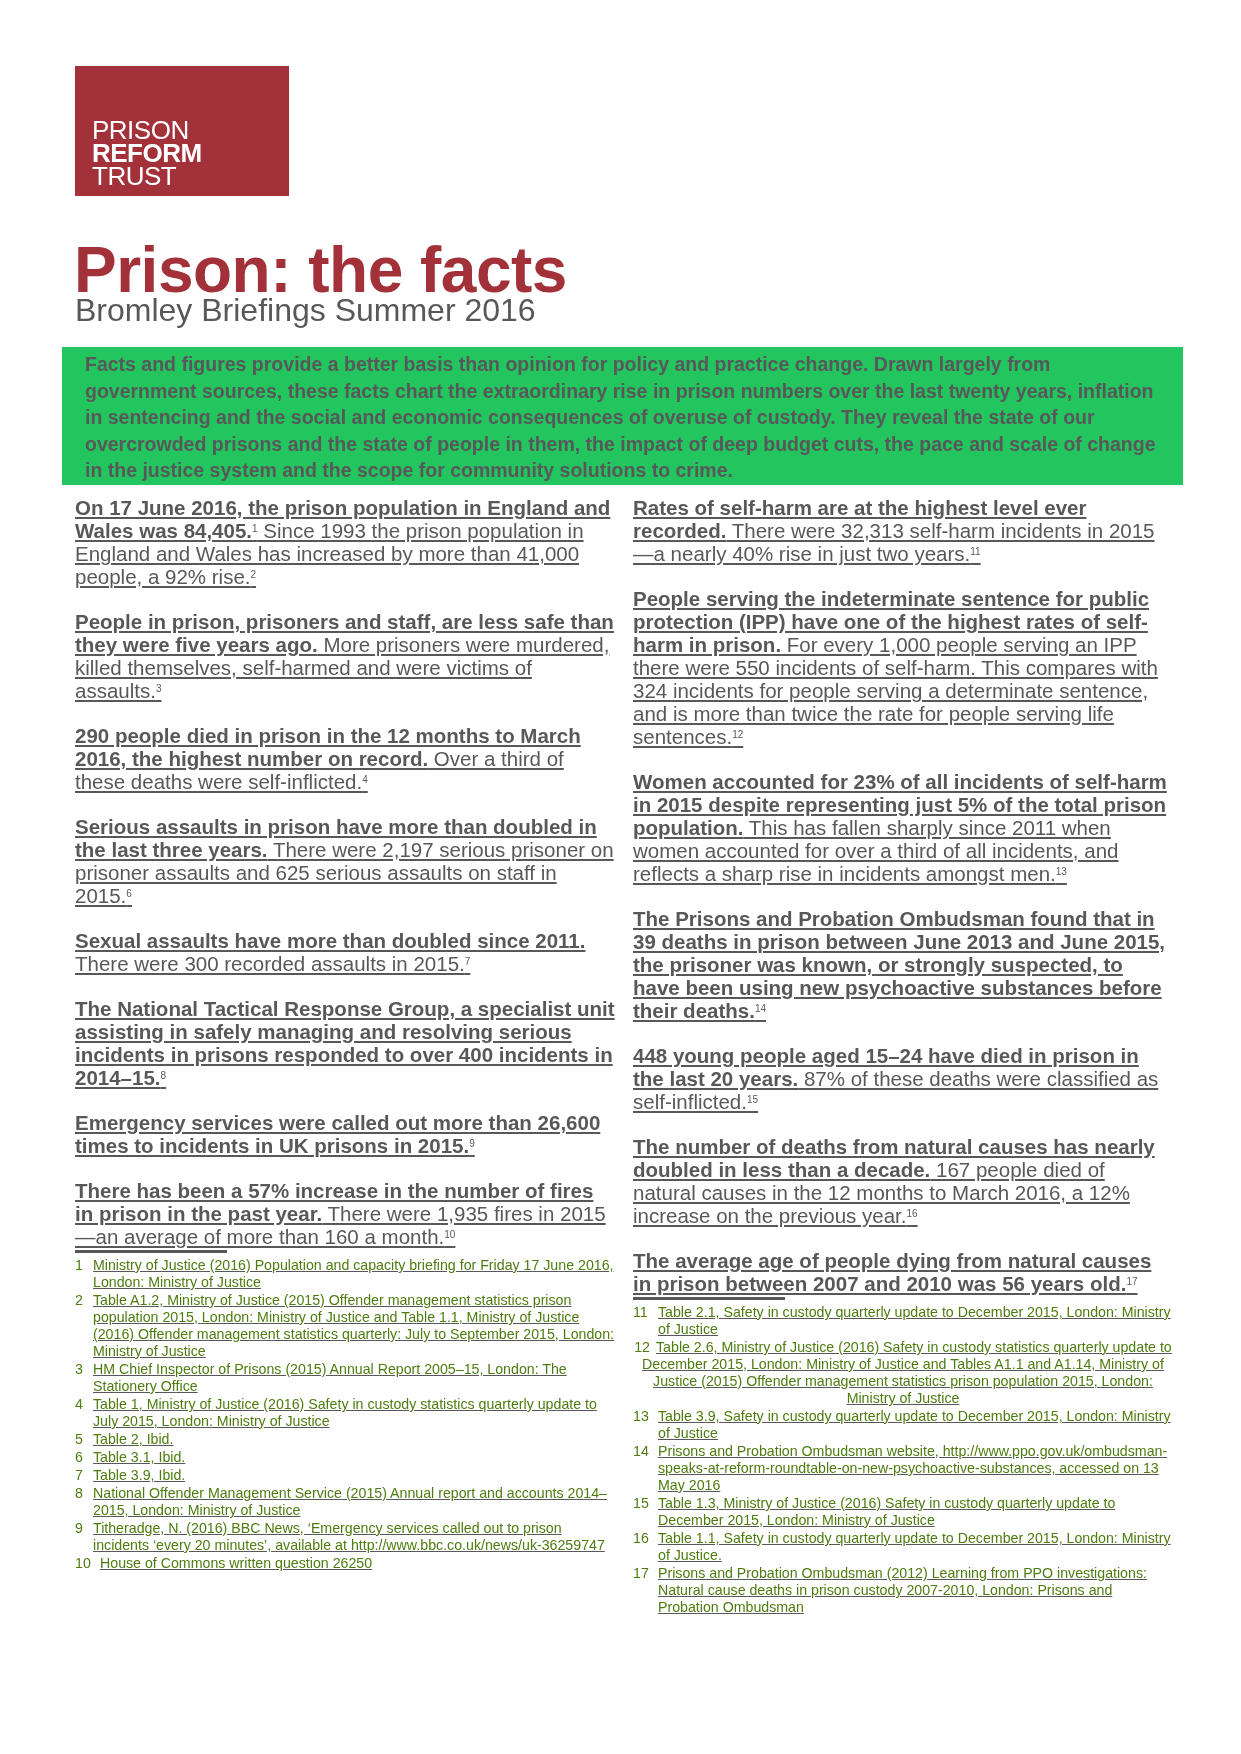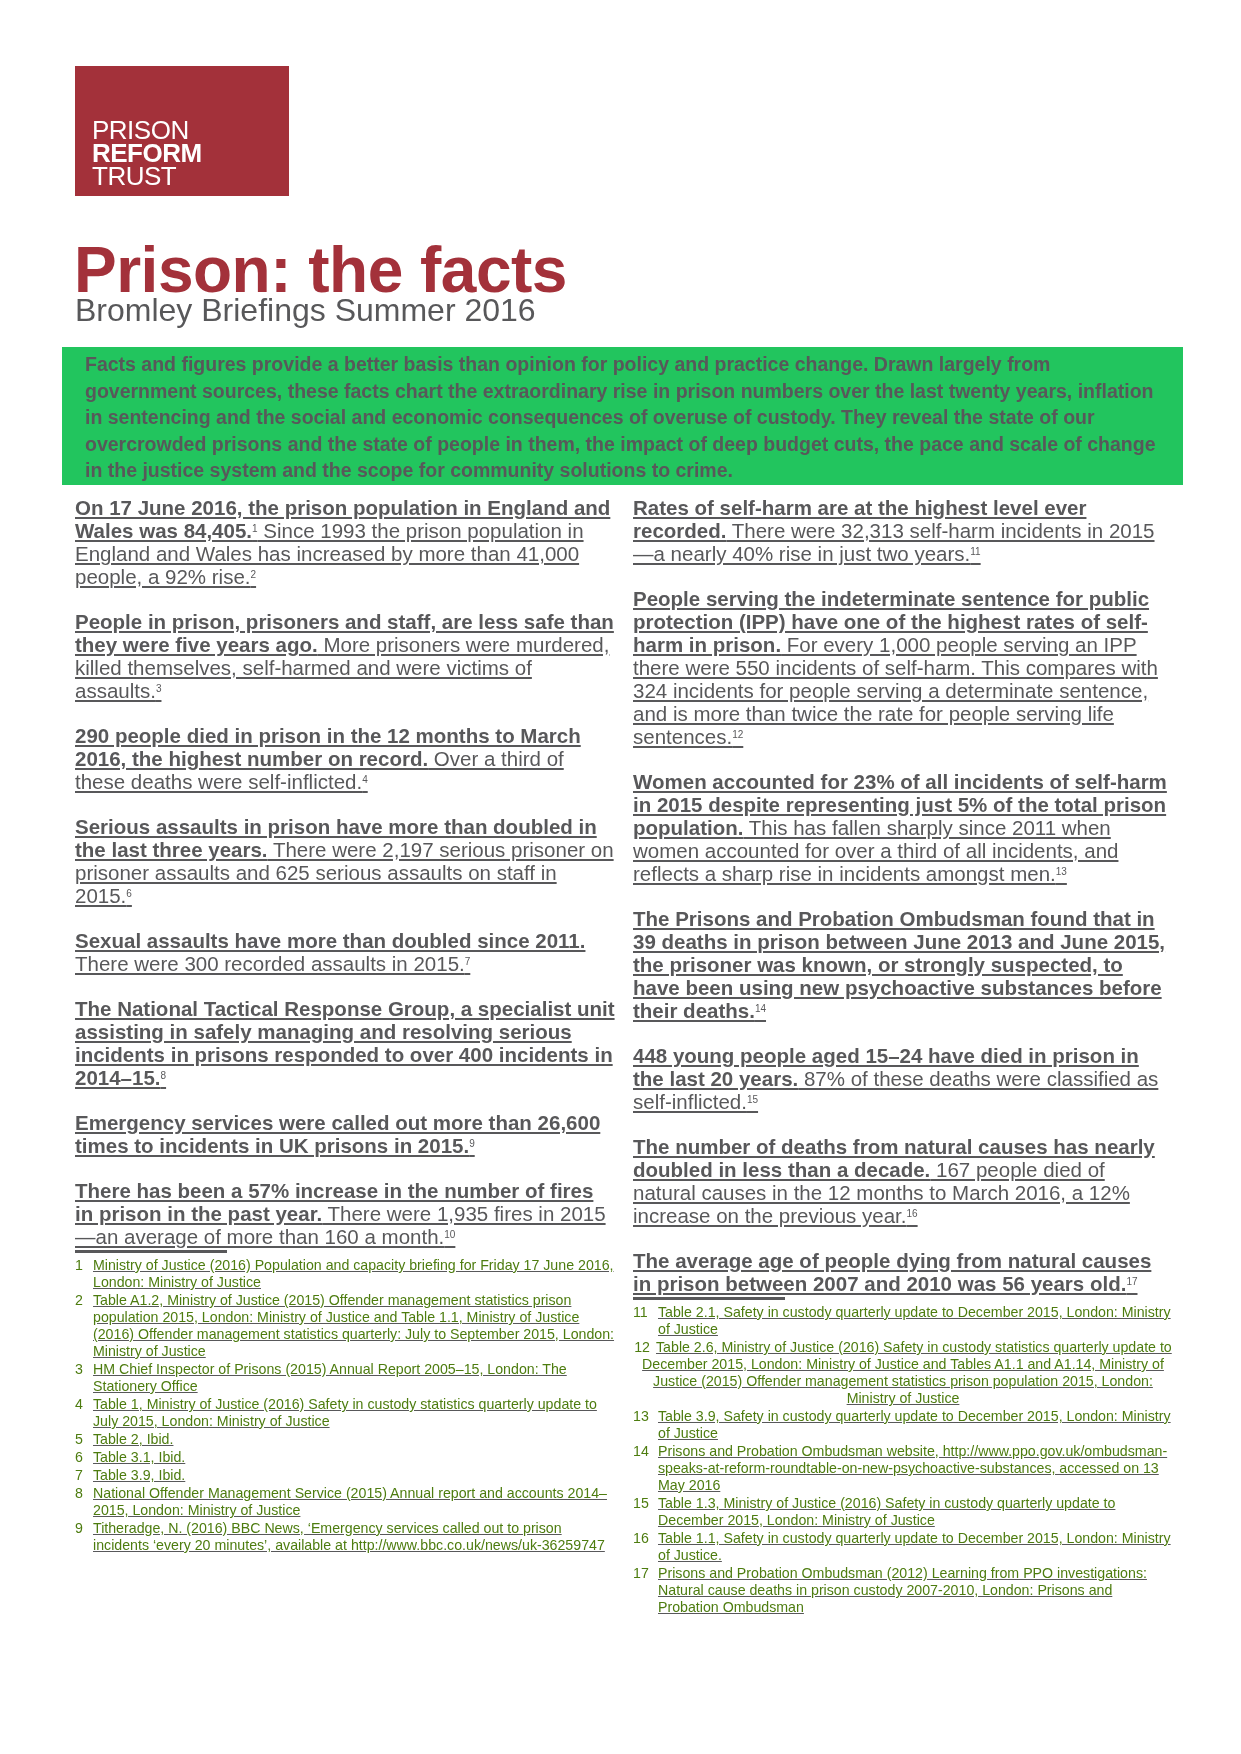--- a/index.html
+++ b/index.html
@@ -59,20 +59,21 @@
   <ol class="fnlist" id="left-fns">
       <li class="fn"><span class="num">1</span><span>Ministry of Justice (2016) Population and capacity briefing for Friday 17 June 2016, London: Ministry of Justice</span></li>
       <li class="fn"><span class="num">2</span><span>Table A1.2, Ministry of Justice (2015) Offender management statistics prison population 2015, London: Ministry of Justice and Table 1.1, Ministry of Justice (2016) Offender management statistics quarterly: July to September 2015, London: Ministry of Justice</span></li>
       <li class="fn"><span class="num">3</span><span>HM Chief Inspector of Prisons (2015) Annual Report 2005–15, London: The Stationery Office</span></li>
       <li class="fn"><span class="num">4</span><span>Table 1, Ministry of Justice (2016) Safety in custody statistics quarterly update to July 2015, London: Ministry of Justice</span></li>
       <li class="fn"><span class="num">5</span><span>Table 2, Ibid.</span></li>
       <li class="fn"><span class="num">6</span><span>Table 3.1, Ibid.</span></li>
       <li class="fn"><span class="num">7</span><span>Table 3.9, Ibid.</span></li>
       <li class="fn"><span class="num">8</span><span>National Offender Management Service (2015) Annual report and accounts 2014–2015, London: Ministry of Justice</span></li>
       <li class="fn"><span class="num">9</span><span>Titheradge, N. (2016) BBC News, ‘Emergency services called out to prison incidents ‘every 20 minutes’, available at http://www.bbc.co.uk/news/uk-36259747</span></li>
+      <li class="fn wide"><span class="num">10</span><span>House of Commons written question 26250</span></li>
     </ol>
 </div>
 
 <div class="col right">
   <div id="right-facts">
       <p class="fact"><b>Rates of self-harm are at the highest level ever recorded.</b><span> There were 32,313 self-harm incidents in 2015—a nearly 40% rise in just two years.</span><sup>11</sup></p>
       <p class="fact"><b>People serving the indeterminate sentence for public protection (IPP) have one of the highest rates of self-harm in prison.</b><span> For every 1,000 people serving an IPP there were 550 incidents of self-harm. This compares with 324 incidents for people serving a determinate sentence, and is more than twice the rate for people serving life sentences.</span><sup>12</sup></p>
       <p class="fact"><b>Women accounted for 23% of all incidents of self-harm in 2015 despite representing just 5% of the total prison population.</b><span> This has fallen sharply since 2011 when women accounted for over a third of all incidents, and reflects a sharp rise in incidents amongst men.</span><sup>13</sup></p>
       <p class="fact"><b>The Prisons and Probation Ombudsman found that in 39 deaths in prison between June 2013 and June 2015, the prisoner was known, or strongly suspected, to have been using new psychoactive substances before their deaths.</b><sup>14</sup></p>
       <p class="fact"><b>448 young people aged 15–24 have died in prison in the last 20 years.</b><span> 87% of these deaths were classified as self-inflicted.</span><sup>15</sup></p>

